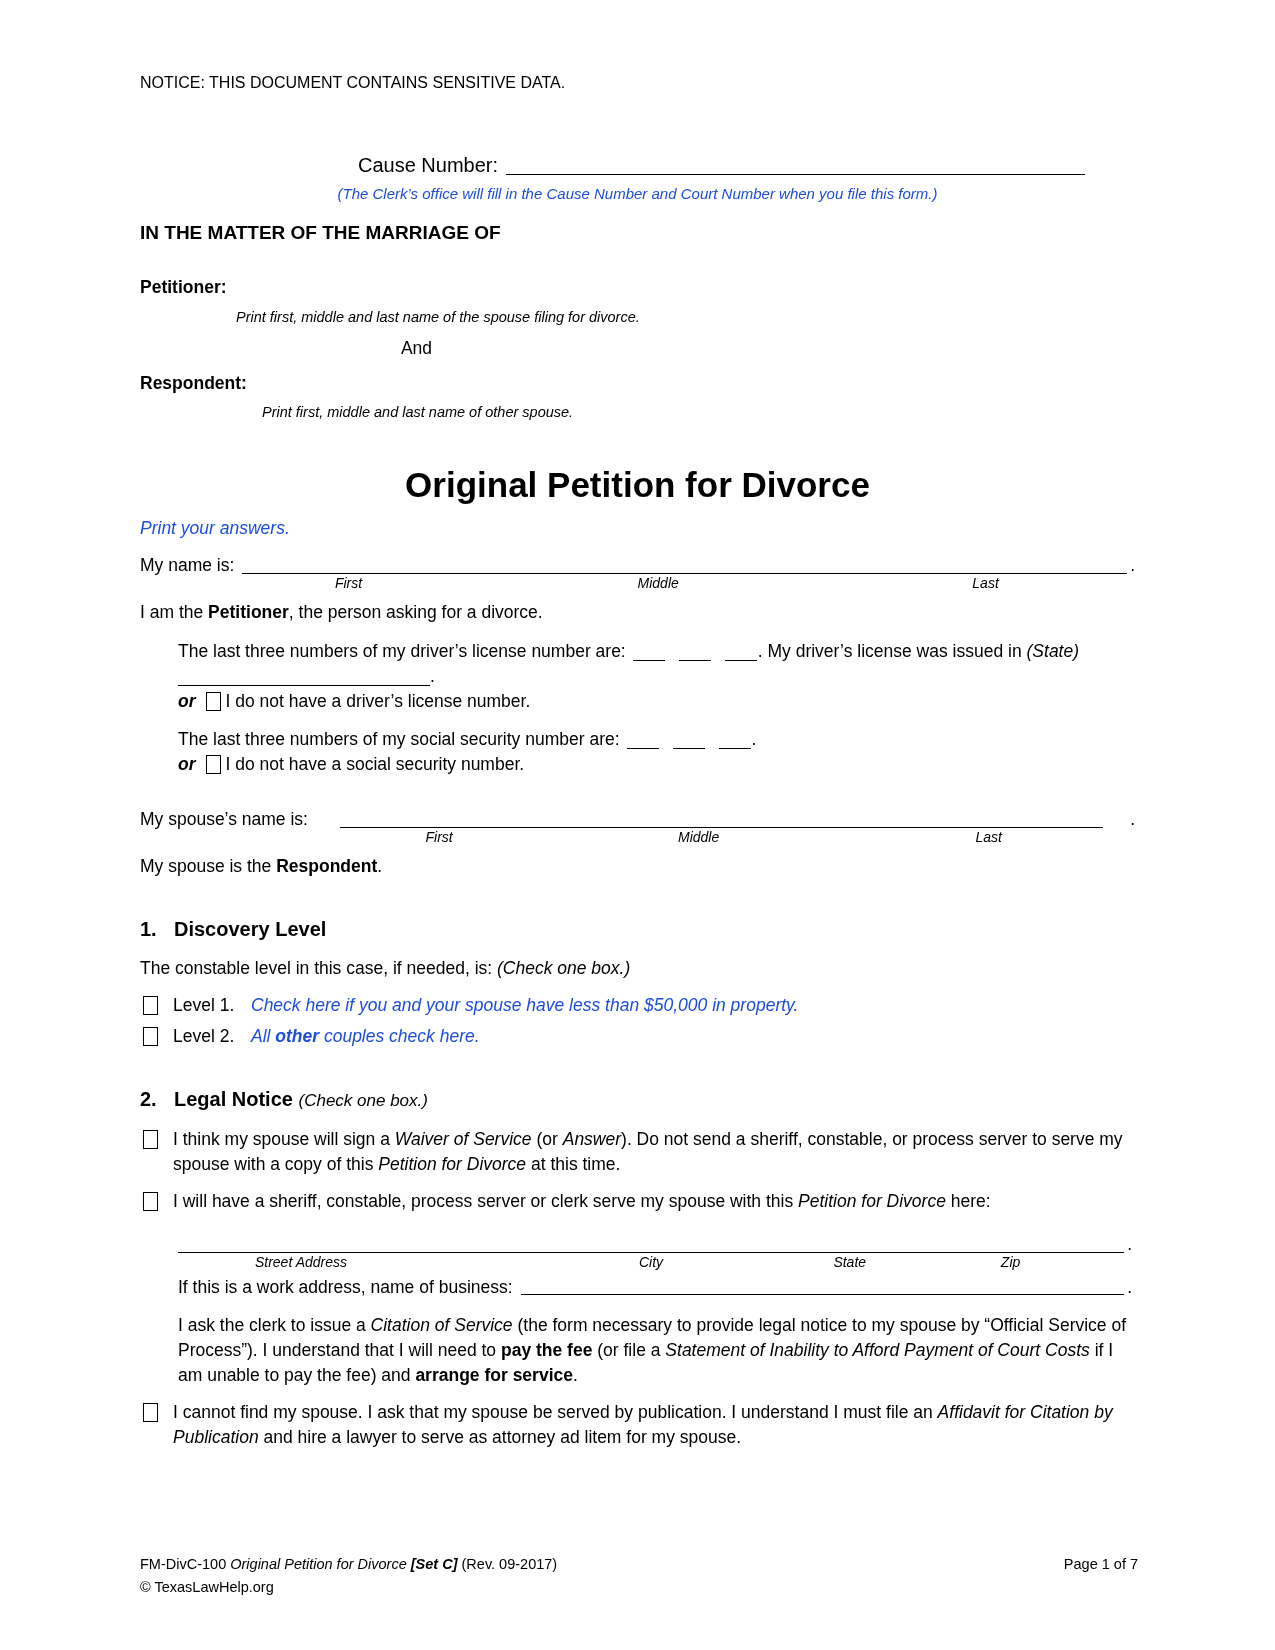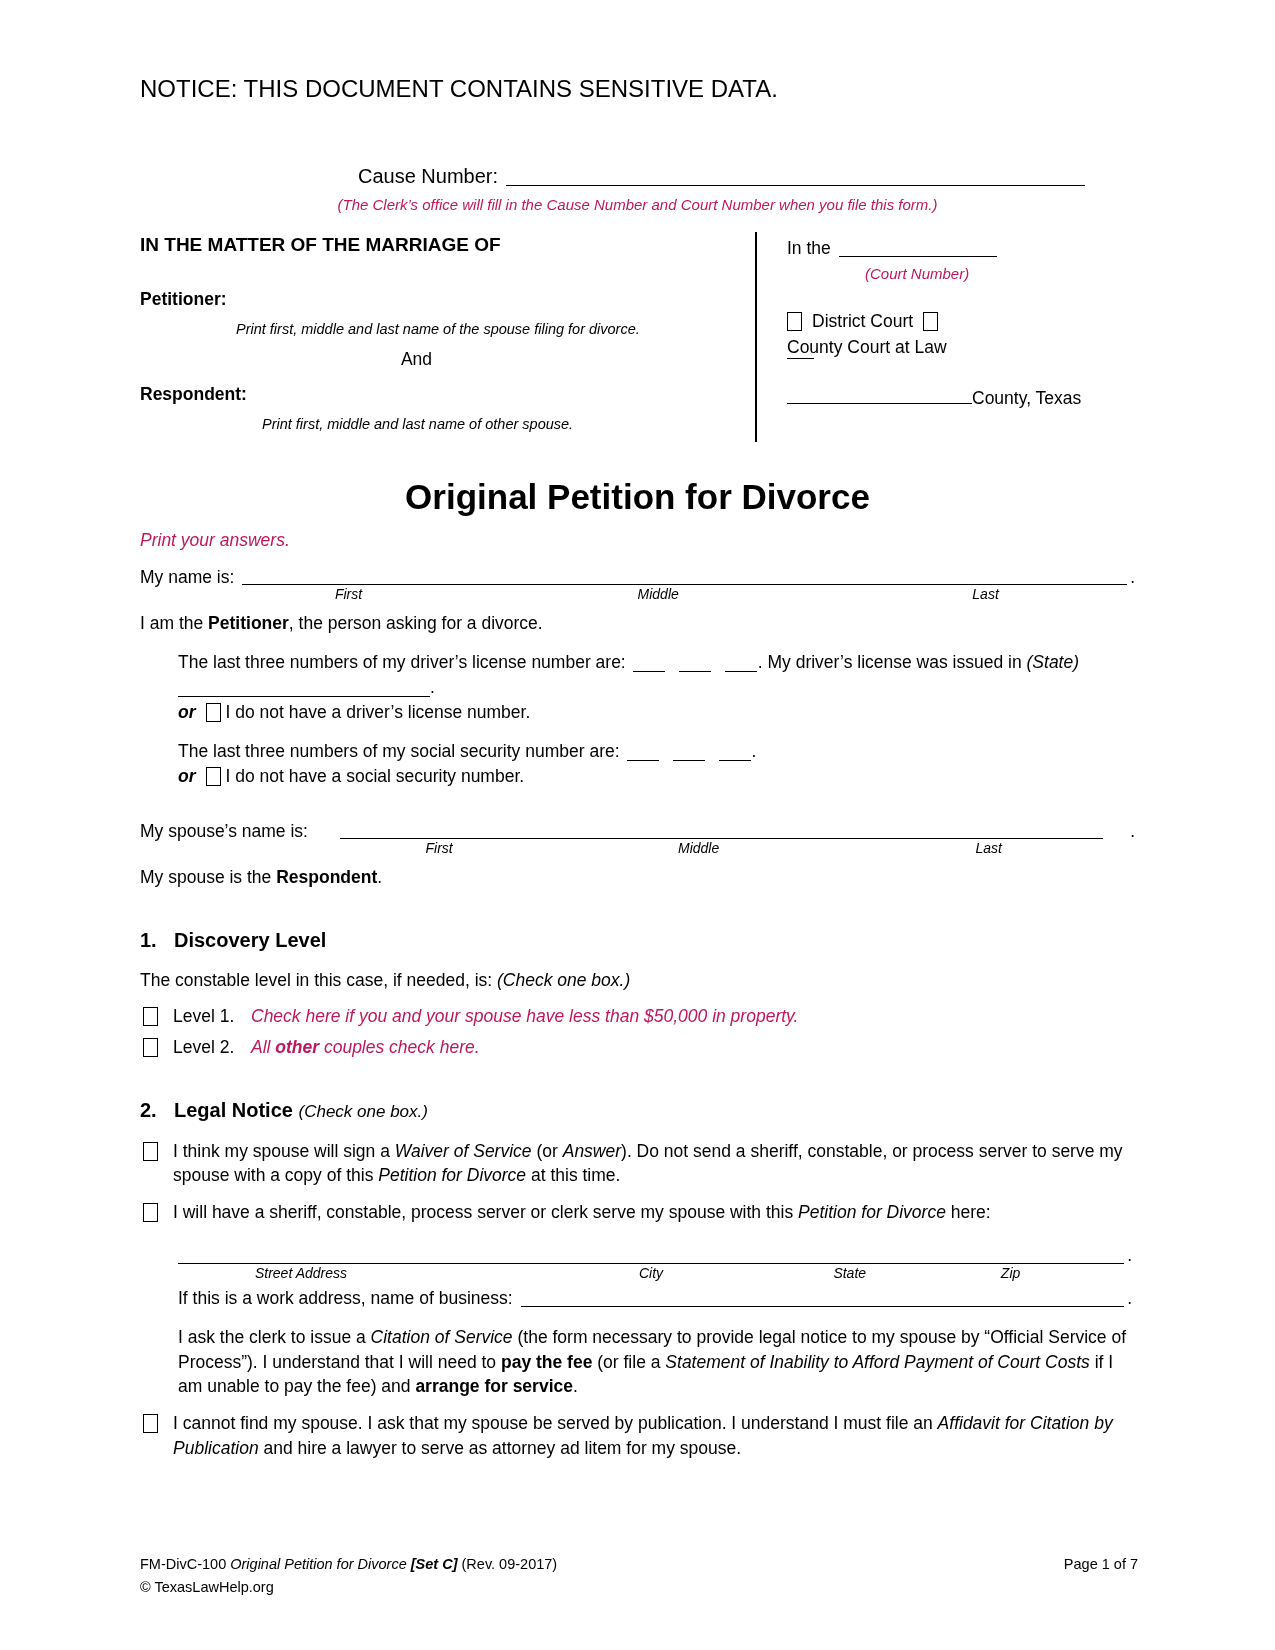--- a/index.html
+++ b/index.html
@@ -10,21 +10,21 @@
     margin:0 auto;
     background:#ffffff;
     color:#000;
     font-family:"Liberation Sans", sans-serif;
     font-size:17.5px;
     line-height:1.42;
     overflow:hidden;
   }
   .content { position:absolute; inset:0; padding:72px 140px 0 140px; }
 
-  .gray { color:#be185d; }
+  .gray { color:#1d4ed8; }
   .it { font-style:italic; }
   .b  { font-weight:bold; }
   .bi { font-weight:bold; font-style:italic; }
 
   
   .blank {
     display:inline-block;
     border-bottom:1.6px solid #000;
     height:1em;
     vertical-align:-4px;
@@ -46,21 +46,21 @@
     align-self:flex-end;
     height:6px;
     border-bottom:1.6px solid #000;
     margin:0 3px 4px 8px;
   }
   .fill-line.fixed { flex:none; }
   .under-labels { position:absolute; top:7px; left:0; right:0; font-style:italic; font-size:14px; line-height:1.2; }
   .under-labels .pos { position:absolute; transform:translateX(-50%); white-space:nowrap; }
 
   
-  .notice { font-size:24px; }
+  .notice { font-size:16px; }
   .cause-row { margin:56px 0 0 218px; font-size:20px; display:flex; align-items:baseline; width:730px; }
   .cause-caption { margin-top:4px; text-align:center; font-size:15px; }
 
   .header-cols { display:flex; margin-top:16px; min-height:210px; }
   .hc-left  { width:553px; flex:none; padding-right:0; }
   .hc-gap   { width:62px; flex:none; }
   .hc-right { flex:1; border-left:2px solid #000; padding-left:30px; }
 
   .matter { font-weight:bold; font-size:19px; }
   .party-row { display:flex; align-items:baseline; margin-top:28px;flex-direction:column; }
@@ -150,41 +150,20 @@
 
         <div class="party-row resp">
           <span class="b">Respondent:</span>
           <span class="fill-line"></span>
         </div>
         <div class="party-caption" style="margin-left:122px;">Print first, middle and last name of other spouse.</div>
       </div>
 
       <div class="hc-gap"></div>
 
-      <div class="hc-right">
-        <div class="inthe-row">
-          <span>In the</span>
-          <span class="fill-line fixed" style="width:158px;"></span>
-        </div>
-        <div class="court-number-caption gray">(Court Number)</div>
-
-        <div class="court-opts">
-          <div class="court-line1">
-            <span class="cb"></span>
-            <span>District Court</span>
-            <span class="cb after"></span>
-          </div>
-          <div class="court-line2">County Court at Law</div>
-        </div>
-
-        <div class="county-row">
-          <span class="blank"></span>
-          <span>County, Texas</span>
-        </div>
-      </div>
     </div>
 
     <div class="doc-title">Original Petition for Divorce</div>
     <div class="print-note gray">Print your answers.</div>
 
     <div class="frow name-row">
       <span>My name is:</span>
       <span class="fill-line">
         <span class="under-labels">
           <span class="pos" style="left:12%;">First</span>

